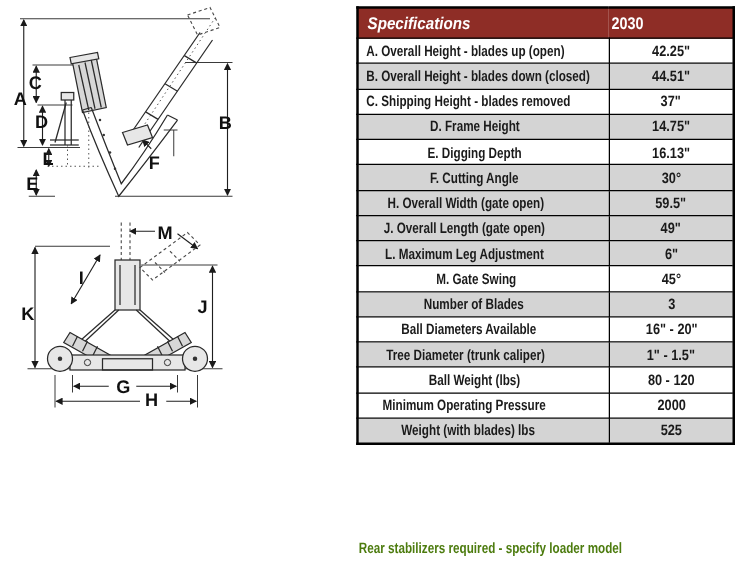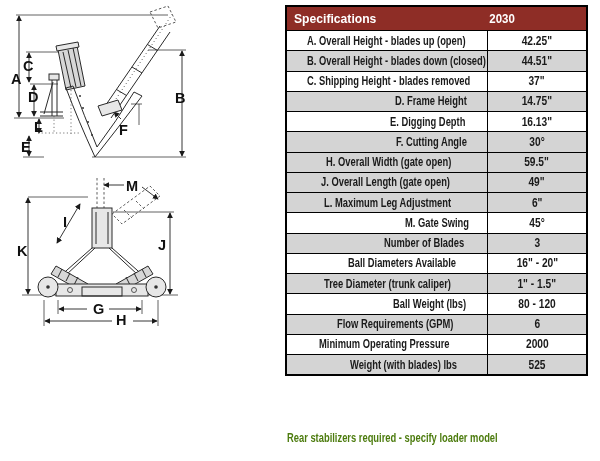--- a/index.html
+++ b/index.html
@@ -26,28 +26,28 @@
     border-collapse:collapse;table-layout:fixed;
     border:2px solid var(--bd,#000);
   }
   #spec-table col.c-label{width:200px;}
   #spec-table col.c-value{width:99px;}
   #spec-table thead th{
     background:var(--hdr,#8e2d26);color:#ffffff;border:0;
     height:23px;padding:0;vertical-align:middle;
     font-size:13.5px;font-weight:bold;
   }
-  #spec-table thead th.h-label{text-align:left;padding-left:7px;}
+  #spec-table thead th.h-label{text-align:left;padding-left:7px;font-style:italic;}
   #spec-table thead th.h-value{text-align:left;}
   #spec-table td{
     border:1px solid var(--bd,#000);height:19.25px;padding:0;
     vertical-align:middle;font-weight:bold;font-size:12px;
     white-space:nowrap;overflow:hidden;
   }
-  #spec-table td.lbl{padding-left:20px;text-align:right;}
+  #spec-table td.lbl{padding-left:6px;text-align:center;}
   #spec-table td.val{text-align:center;}
   #spec-table tr.alt td{background:var(--alt,#d4d4d4);}
   .cdx{display:inline-block;white-space:nowrap;transform:scaleX(0.78);transform-origin:0 50%;}
   .cdxc{display:inline-block;white-space:nowrap;transform:scaleX(0.85);transform-origin:50% 50%;}
   .cdxh{display:inline-block;white-space:nowrap;transform:scaleX(0.9);transform-origin:0 50%;}
   
   #footnote{
     position:absolute;left:287px;top:431px;font-size:12px;font-weight:bold;
     color:#4d7c0f;white-space:nowrap;
   }
@@ -266,24 +266,20 @@
         <td class="val"><span class="cdxc">16" - 20"</span></td>
       </tr>
       <tr class="alt">
         <td class="lbl"><span class="cdx">Tree Diameter (trunk caliper)</span></td>
         <td class="val"><span class="cdxc">1" - 1.5"</span></td>
       </tr>
       <tr>
         <td class="lbl"><span class="cdx">Ball Weight (lbs)</span></td>
         <td class="val"><span class="cdxc">80 - 120</span></td>
       </tr>
-      <tr class="alt">
-        <td class="lbl"><span class="cdx">Flow Requirements (GPM)</span></td>
-        <td class="val"><span class="cdxc">6</span></td>
-      </tr>
       <tr>
         <td class="lbl"><span class="cdx">Minimum Operating Pressure</span></td>
         <td class="val"><span class="cdxc">2000</span></td>
       </tr>
       <tr class="alt">
         <td class="lbl"><span class="cdx">Weight (with blades) lbs</span></td>
         <td class="val"><span class="cdxc">525</span></td>
       </tr>
     </tbody>
 </table>

